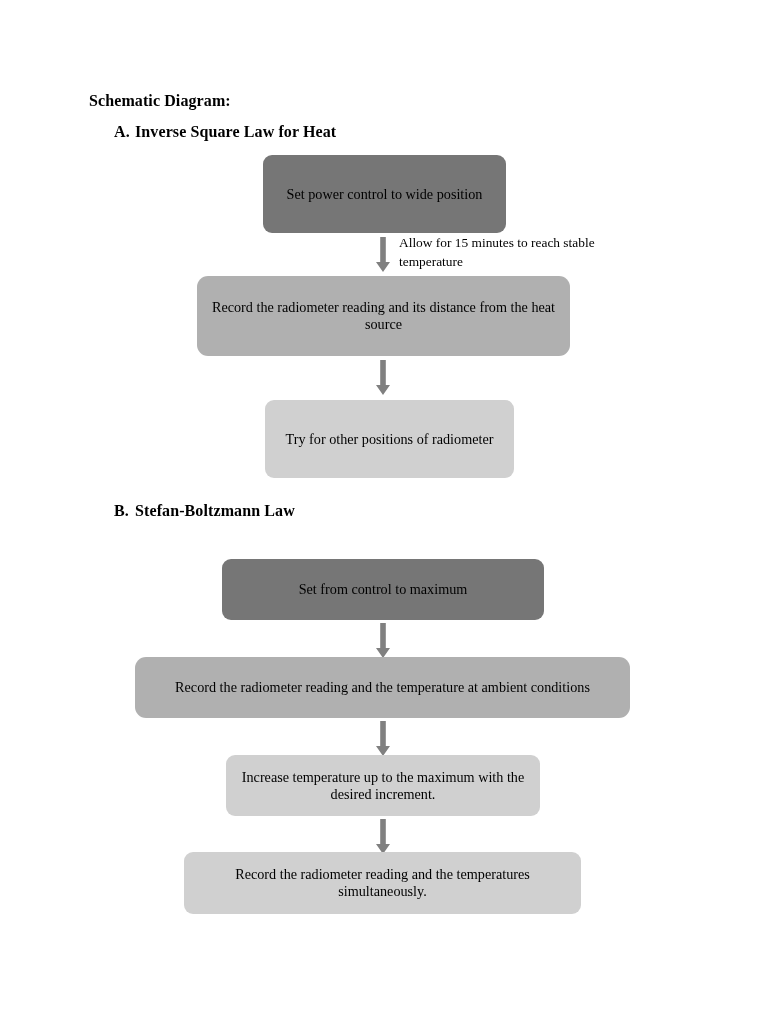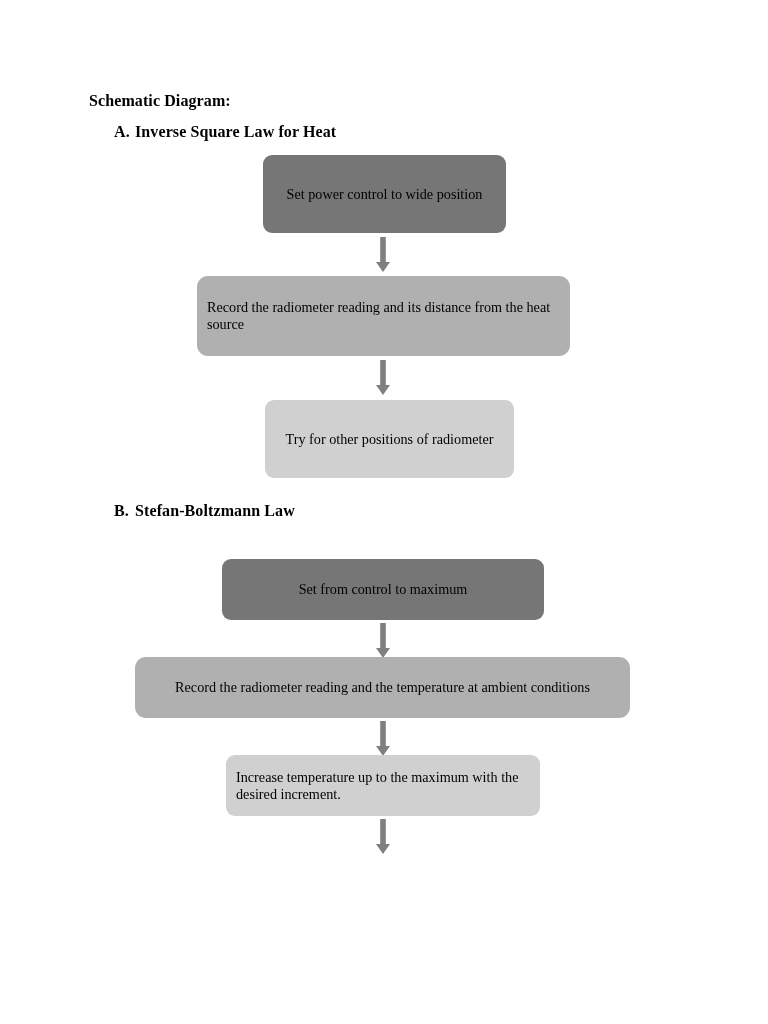--- a/index.html
+++ b/index.html
@@ -43,20 +43,21 @@
   .sec-a { left: 114px; top: 123px; }
   .sec-b { left: 114px; top: 502px; }
 
   
   .fbox {
     position: absolute;
     border-radius: 9px;
     display: flex;
     align-items: center;
     justify-content: center;
+    text-align: center;
     font-size: 14.2px;
     line-height: 1.18;
     padding: 4px 10px;
     box-sizing: border-box;
   }
   .tone-dark   { background: #767676; }
   .tone-medium { background: #b0b0b0; border-radius: 11px; }
   .tone-light  { background: #d0d0d0; }
 
   
@@ -105,20 +106,21 @@
   </div>
 
   <div class="fbox tone-dark a1">Set power control to wide position</div>
 
   <div class="arrow ar-a1">
     <svg viewBox="0 0 18 36" width="18" height="36" aria-hidden="true">
       <polygon points="6.2,0 11.8,0 11.8,25 16,25 9,35 2,25 6.2,25" fill="#808080"></polygon>
     </svg>
   </div>
 
+  <div class="annotation">Allow for 15 minutes to reach stable temperature</div>
 
   <div class="fbox tone-medium a2">Record the radiometer reading and its distance from the heat source</div>
 
   <div class="arrow ar-a2">
     <svg viewBox="0 0 18 36" width="18" height="36" aria-hidden="true">
       <polygon points="6.2,0 11.8,0 11.8,25 16,25 9,35 2,25 6.2,25" fill="#808080"></polygon>
     </svg>
   </div>
 
   <div class="fbox tone-light a3">Try for other positions of radiometer</div>
@@ -144,14 +146,15 @@
   </div>
 
   <div class="fbox tone-light b3">Increase temperature up to the maximum with the desired increment.</div>
 
   <div class="arrow ar-b3">
     <svg viewBox="0 0 18 36" width="18" height="36" aria-hidden="true">
       <polygon points="6.2,0 11.8,0 11.8,25 16,25 9,35 2,25 6.2,25" fill="#808080"></polygon>
     </svg>
   </div>
 
+  <div class="fbox tone-light b4">Record the radiometer reading and the temperatures simultaneously.</div>
 
 </div>
 
 </body></html>

